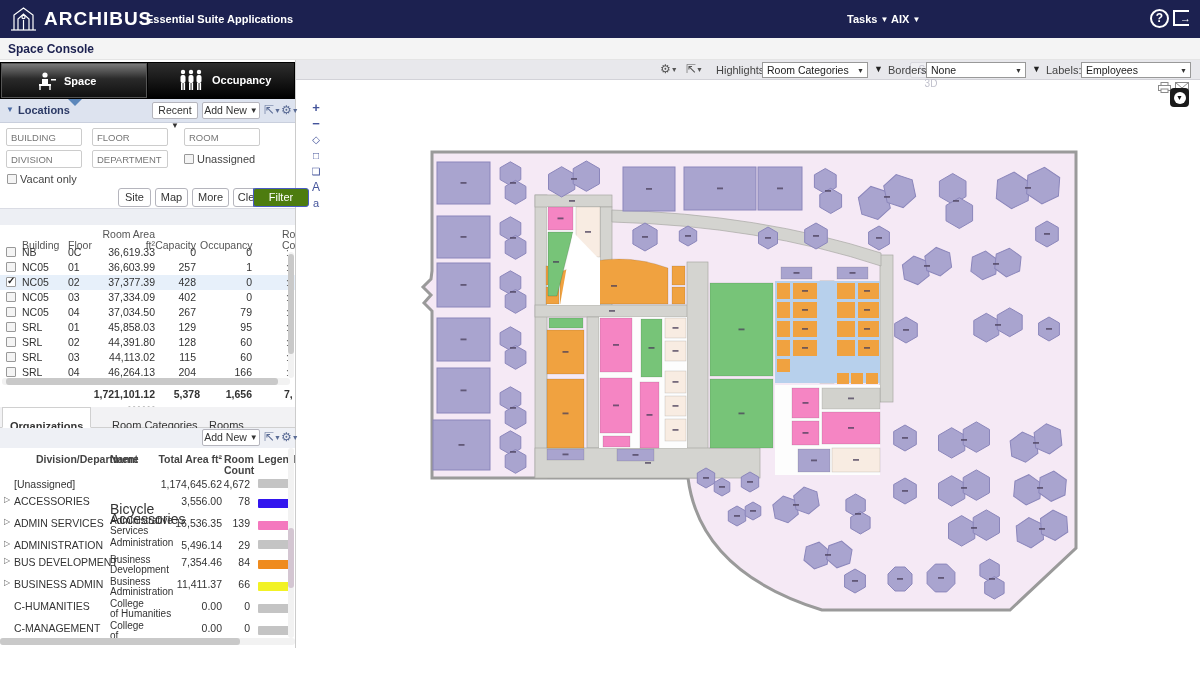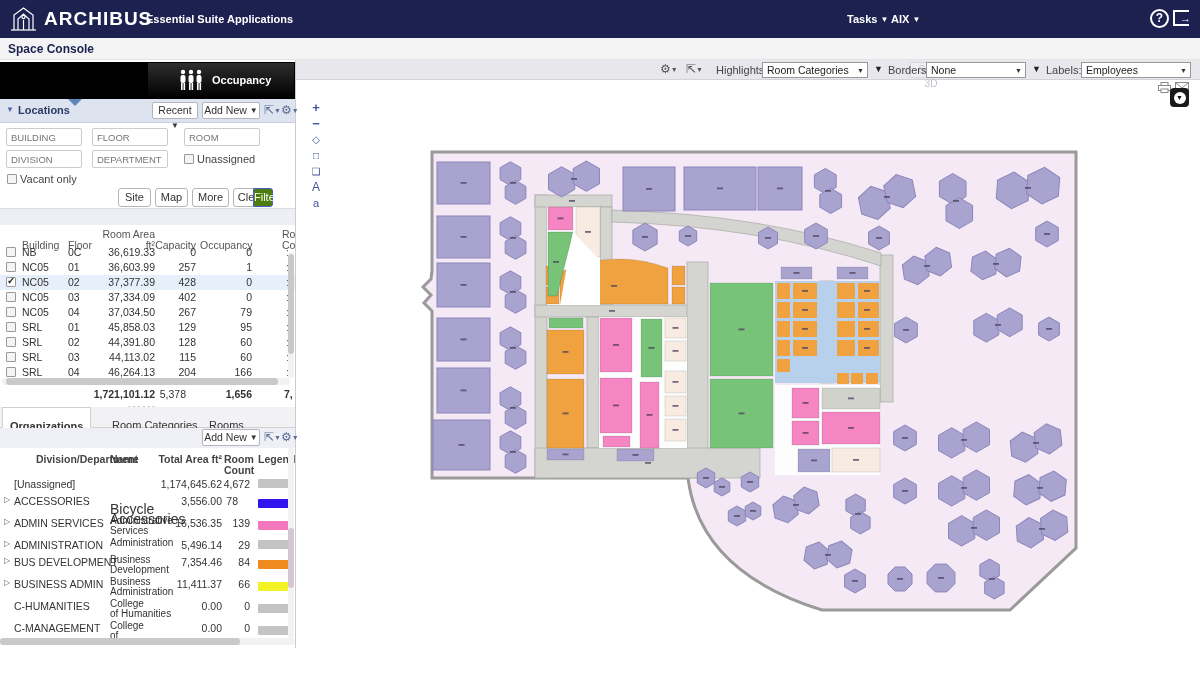--- a/index.html
+++ b/index.html
@@ -92,20 +92,30 @@
   </svg>
   <svg class="doc-icon" style="left:1175px" width="14" height="11" viewBox="0 0 14 11">
     <rect x="0.5" y="0.5" width="13" height="10" fill="none" stroke="#8a8a8a"></rect>
     <path d="M0.5 0.5 L7 6 L13.5 0.5" fill="none" stroke="#8a8a8a"></path>
   </svg>
 </div>
 
 <div id="left-panel">
 
   <div id="tabstrip">
+    <div id="tab-space" class="bigtab">
+      <svg style="position:absolute;left:34px;top:7px" width="22" height="20" viewBox="0 0 22 20">
+        <circle cx="9" cy="4" r="2.6" fill="#fff"></circle>
+        <path d="M6 8 L12 8 L12 13 L6 13 Z" fill="#fff"></path>
+        <path d="M3 13 L15 13 L15 15 L3 15 Z" fill="#fff"></path>
+        <path d="M4 15 L4 19 M14 15 L14 19" stroke="#fff" stroke-width="1.4"></path>
+        <path d="M15 8 L20 8 L20 9.5 L15 9.5 Z" fill="#fff"></path>
+      </svg>
+      <span style="position:absolute;left:62px;top:11px">Space</span>
+    </div>
     <div id="tab-occ" class="bigtab">
       <svg style="position:absolute;left:30px;top:6px" width="26" height="22" viewBox="0 0 26 22">
         <g fill="#fff">
           <circle cx="5" cy="3" r="2.2"></circle>
             <rect x="2.5" y="6" width="5" height="8" rx="2"></rect>
             <rect x="3" y="14" width="1.6" height="7"></rect>
             <rect x="5.5" y="14" width="1.6" height="7"></rect>
           <circle cx="13" cy="3" r="2.2"></circle>
             <rect x="10.5" y="6" width="5" height="8" rx="2"></rect>
             <rect x="11" y="14" width="1.6" height="7"></rect>
@@ -142,21 +152,21 @@
     <div style="position:absolute;left:7px;top:113px">
       <span class="chk"></span> <span style="color:#444">Vacant only</span>
     </div>
     <div style="position:absolute;left:0;top:128px;width:295px;height:20px">
       <div class="formbtn" style="left:118px;width:33px">Site</div>
       <div class="formbtn" style="left:155px;width:33px">Map</div>
       <div class="formbtn" style="left:192px;width:37px">More</div>
       <div class="formbtn" style="left:233px;width:36px">Clear</div>
       <div class="formbtn" id="btn-filter" style="left:253px;left:273px;left:253px;width:0"></div>
 
-      <div class="formbtn" style="left:273px;left:253px;width:20px;left:253px;background:#4d7c0f;color:#fff;border-color:#4a5bc4">Filter</div>
+      <div class="formbtn" style="left:273px;left:253px;width:56px;left:253px;background:#4d7c0f;color:#fff;border-color:#4a5bc4">Filter</div>
     </div>
   </div>
 
   <div style="position:absolute;left:0;top:148px;width:295px;height:17px;background:#edeff4;border-top:1px solid #dadce4"></div>
 
   <div id="btable" style="position:absolute;left:0;top:165px;width:295px;height:153px;overflow:hidden">
     <div class="th" style="left:22px;top:14px">Building</div>
     <div class="th" style="left:68px;top:14px">Floor</div>
     <div class="th num" style="left:95px;top:3px;width:60px">Room Area</div>
     <div class="th num" style="left:95px;top:14px;width:60px">ft²</div>
@@ -252,21 +262,21 @@
   </div>
   <div class="scroll-track" style="left:2px;top:318px;width:288px;height:7px">
     <div class="scroll-thumb" style="left:4px;top:0;width:272px;height:7px"></div>
   </div>
   <div class="scroll-track" style="left:288px;top:192px;width:6px;height:126px">
     <div class="scroll-thumb" style="left:0;top:2px;width:6px;height:100px"></div>
   </div>
 
   <div>
     <div class="cell num" style="left:75px;top:328px;width:80px;font-weight:bold">1,721,101.12</div>
-    <div class="cell num" style="left:150px;top:328px;width:36px;font-weight:normal">5,378</div>
+    <div class="cell num" style="left:164px;top:328px;width:36px;font-weight:bold">5,378</div>
     <div class="cell num" style="left:214px;top:328px;width:38px;font-weight:bold">1,656</div>
     <div class="cell" style="left:284px;top:328px;font-weight:bold">7,</div>
   </div>
   <div style="position:absolute;left:128px;top:342px;color:#bbb;letter-spacing:2px;font-size:8px">••••••</div>
 
   <div style="position:absolute;left:0;top:347px;width:295px;height:21px;background:#f2f2f4;border-bottom:1px solid #d0d0d0">
     <div class="otab active" style="left:2px">Organizations</div>
     <div class="otab" style="left:105px">Room Categories</div>
     <div class="otab" style="left:202px">Rooms</div>
   </div>
@@ -288,21 +298,21 @@
           <span class="cell" style="left:110px;top:1px;font-size:10px;line-height:10px;white-space:normal;width:62px"></span>
           <span class="cell num" style="left:150px;top:2px;width:72px">1,174,645.62</span>
           <span class="cell num" style="left:214px;top:2px;width:36px">4,672</span>
           <span class="legend-swatch" style="top:3px;background:#c4c4c4"></span>
         </div>
         <div class="orow" style="top: 17px; height: 22px;">
           <span style="position:absolute;left:4px;top:2px;font-size:8px;color:#666">▷</span>
           <span class="cell" style="left:14px;top:2px;font-size:10.5px">ACCESSORIES</span>
           <span class="cell" style="left:110px;top:11px;font-size:14px;line-height:10px;white-space:normal;width:62px">Bicycle<br>Accessories</span>
           <span class="cell num" style="left:150px;top:2px;width:72px">3,556.00</span>
-          <span class="cell num" style="left:214px;top:2px;width:24px">78</span>
+          <span class="cell num" style="left:214px;top:2px;width:36px">78</span>
           <span class="legend-swatch" style="top:6px;background:#3215ee"></span>
         </div>
         <div class="orow" style="top: 39px; height: 22px;">
           <span style="position:absolute;left:4px;top:2px;font-size:8px;color:#666">▷</span>
           <span class="cell" style="left:14px;top:2px;font-size:10.5px">ADMIN SERVICES</span>
           <span class="cell" style="left:110px;top:1px;font-size:10px;line-height:10px;white-space:normal;width:62px">Administrative<br>Services</span>
           <span class="cell num" style="left:150px;top:2px;width:72px">16,536.35</span>
           <span class="cell num" style="left:214px;top:2px;width:36px">139</span>
           <span class="legend-swatch" style="top:6px;background:#f478be"></span>
         </div>

